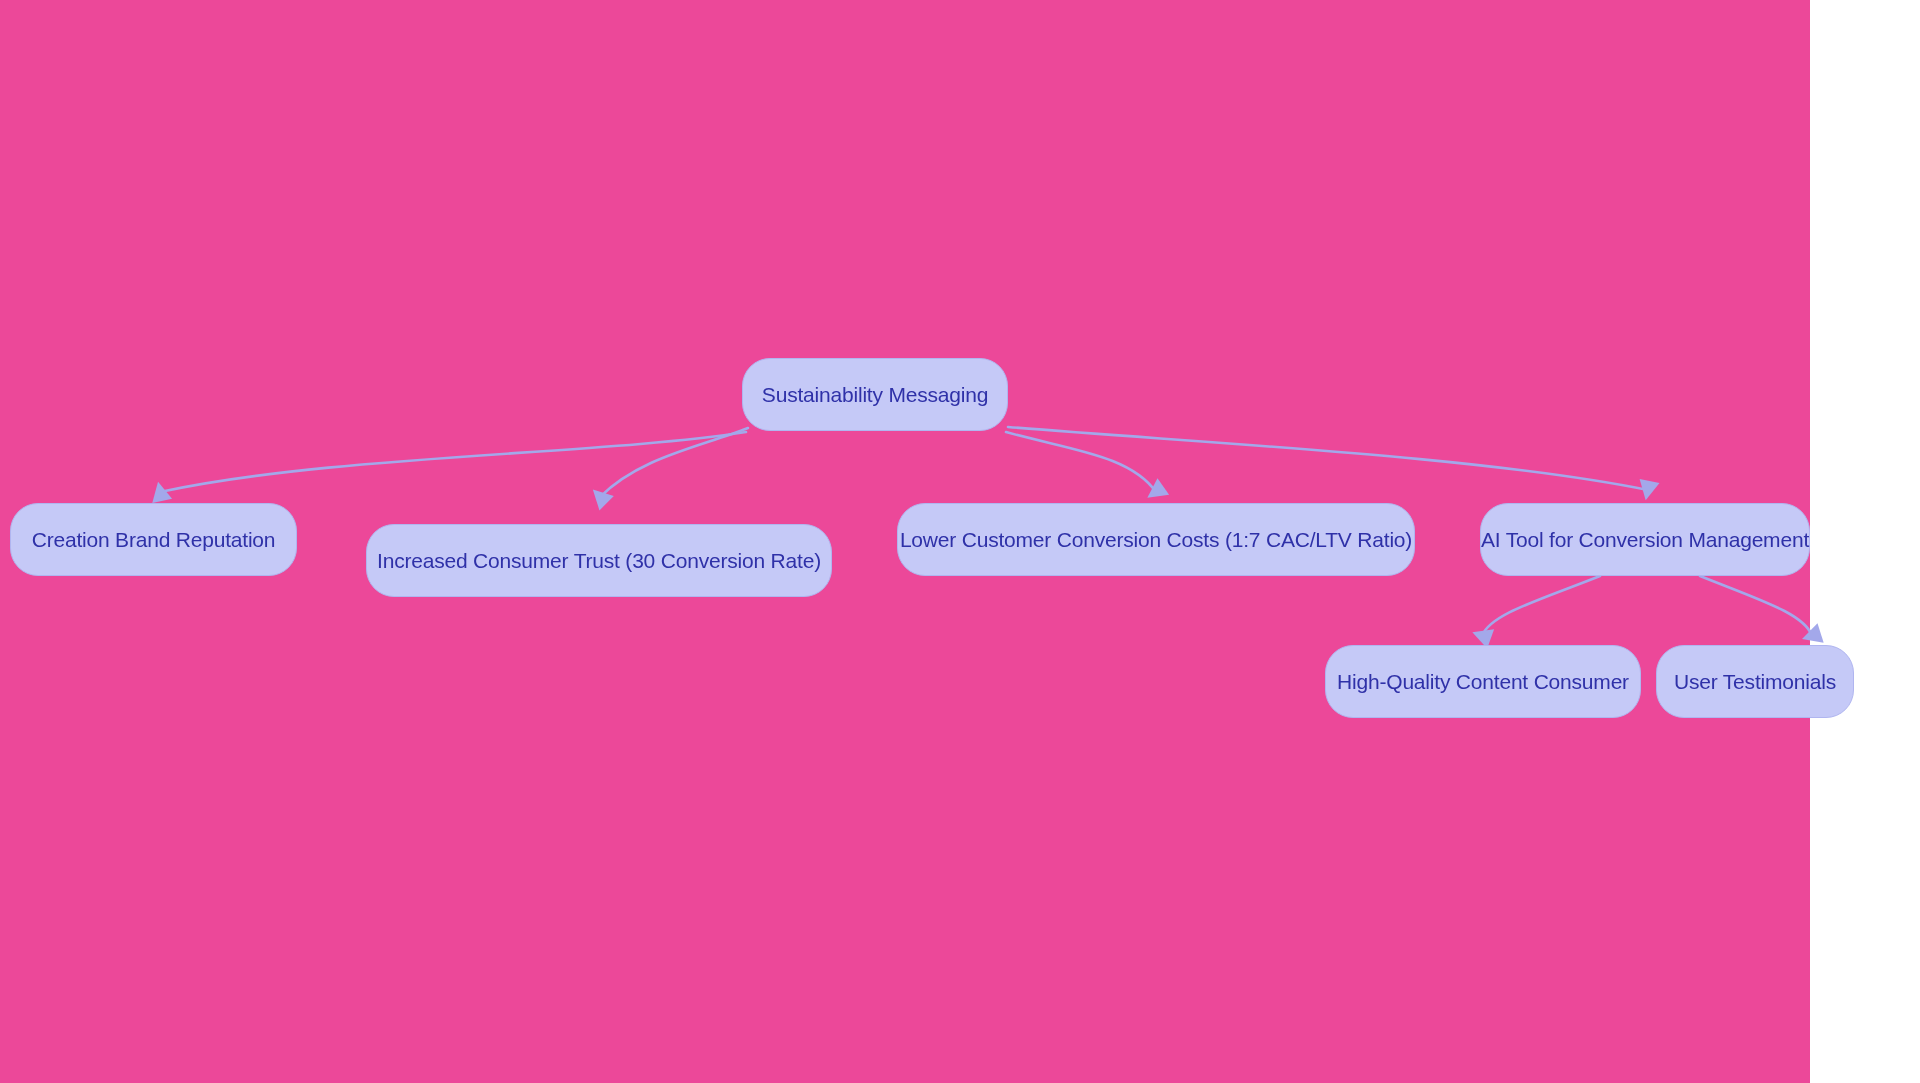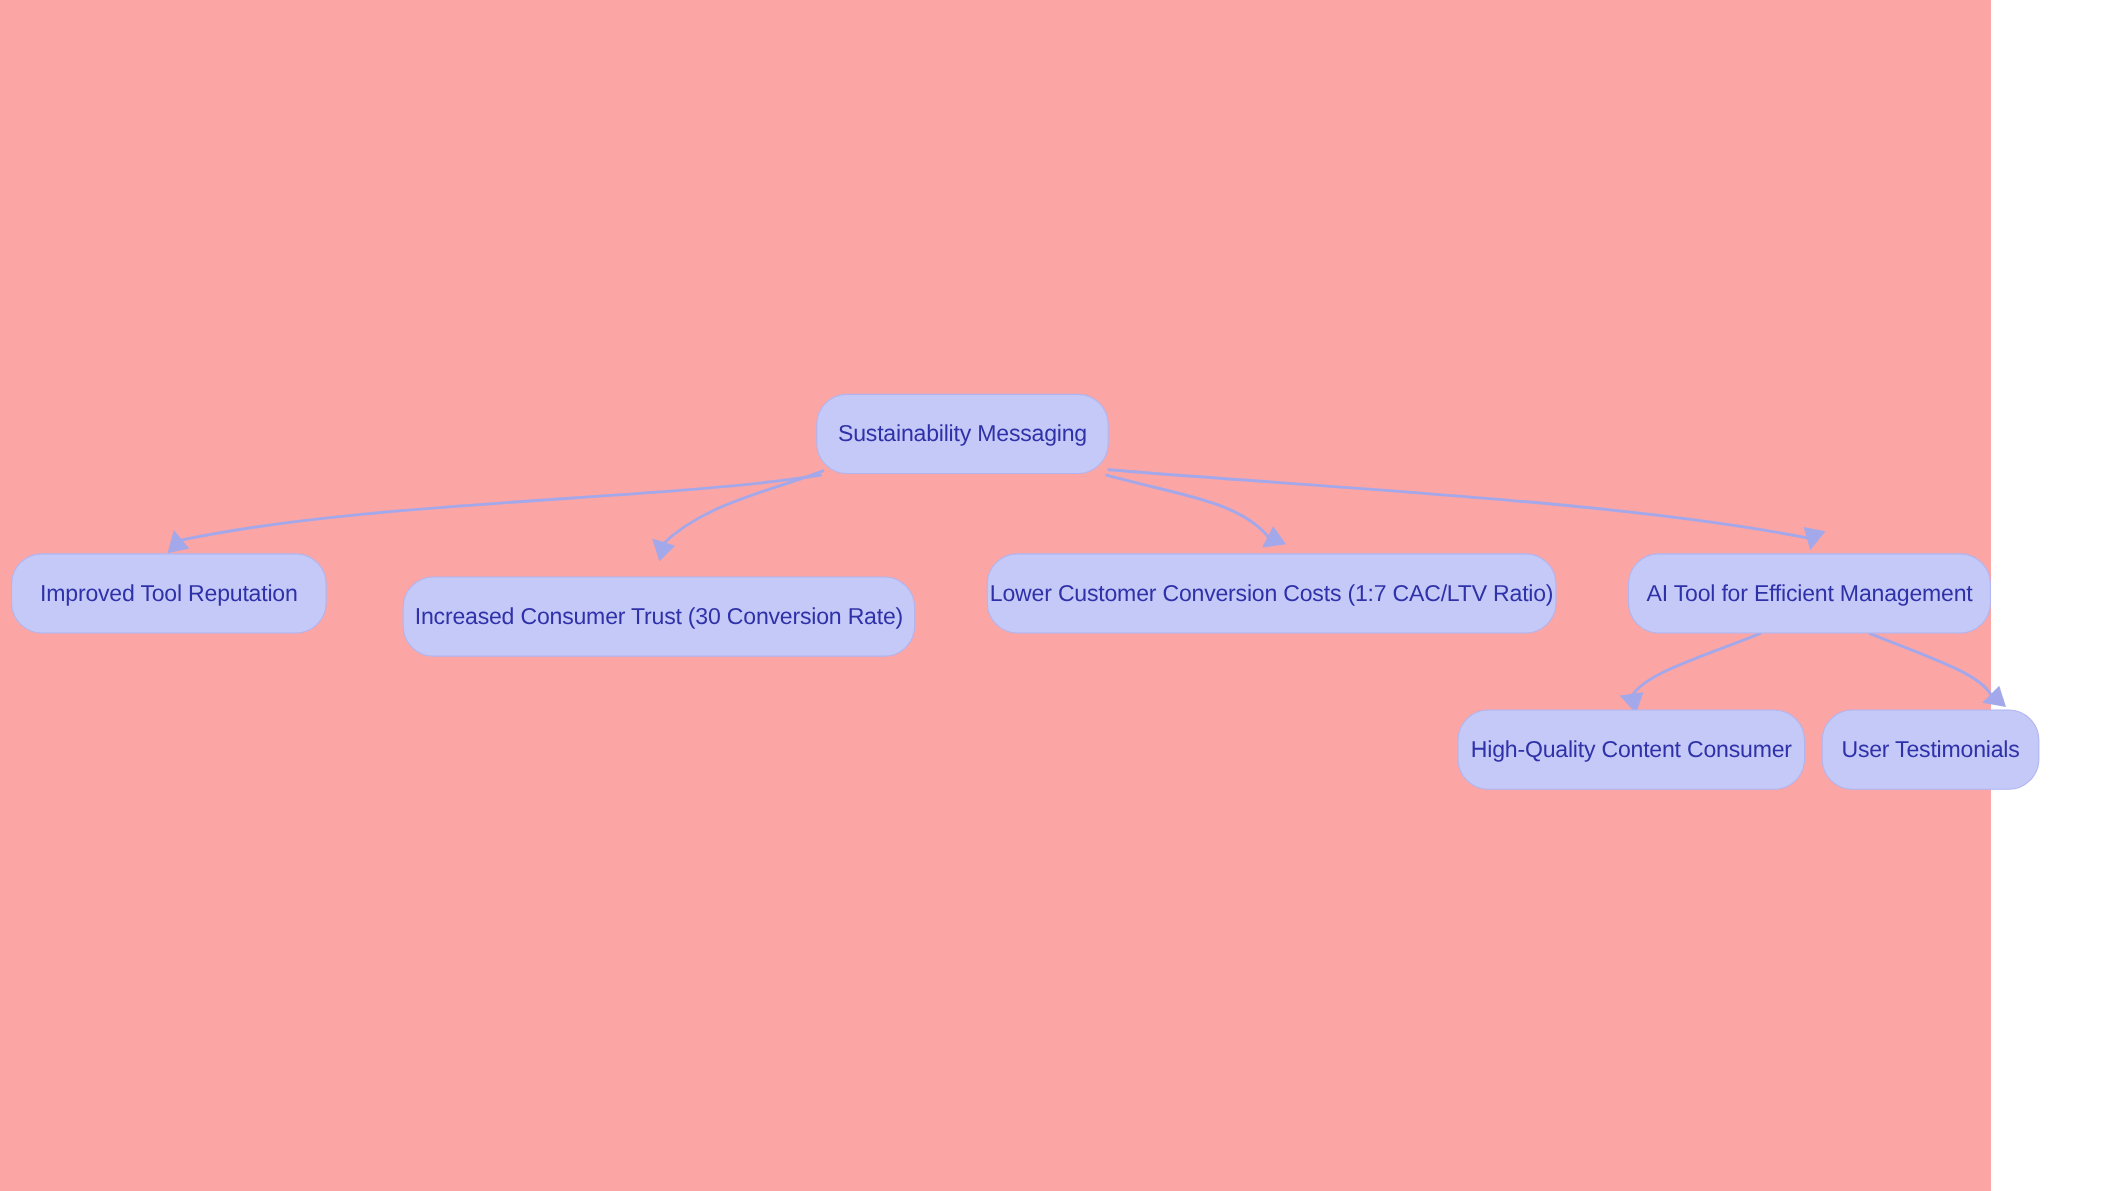--- a/index.html
+++ b/index.html
@@ -11,21 +11,21 @@
   body {
     width: 1920px;
     height: 1083px;
     font-family: "Liberation Sans", sans-serif;
     overflow: hidden;
   }
   #flow-root {
     position: relative;
     width: 1810px;
     height: 1083px;
-    background: #fca5a5;
+    background: #ec4899;
   }
   #edge-layer {
     position: absolute;
     left: 0;
     top: 0;
     width: 1920px;
     height: 1083px;
     pointer-events: none;
   }
   .node {
@@ -69,30 +69,30 @@
         <path d="M 1600,576 C 1540,600 1490,614 1482,636" fill="none" stroke="#a3a8ea" stroke-width="2.6" stroke-linecap="round" marker-end="url(#arrowhead)"></path>
         <path d="M 1700,576 C 1760,600 1805,614 1812,636" fill="none" stroke="#a3a8ea" stroke-width="2.6" stroke-linecap="round" marker-end="url(#arrowhead)"></path>
       </g>
   </svg>
 
   <div id="node-layer">
       <div class="node" style="left: 742px; top: 358px; width: 266px; height: 73px; background: rgb(197, 201, 247); border-color: rgb(176, 181, 240); color: rgb(47, 49, 168);">
         <span class="node-label">Sustainability Messaging</span>
       </div>
       <div class="node" style="left: 10px; top: 503px; width: 287px; height: 73px; background: rgb(197, 201, 247); border-color: rgb(176, 181, 240); color: rgb(47, 49, 168);">
-        <span class="node-label">Improved Tool Reputation</span>
+        <span class="node-label">Creation Brand Reputation</span>
       </div>
       <div class="node" style="left: 366px; top: 524px; width: 466px; height: 73px; background: rgb(197, 201, 247); border-color: rgb(176, 181, 240); color: rgb(47, 49, 168);">
         <span class="node-label">Increased Consumer Trust (30 Conversion Rate)</span>
       </div>
       <div class="node" style="left: 897px; top: 503px; width: 518px; height: 73px; background: rgb(197, 201, 247); border-color: rgb(176, 181, 240); color: rgb(47, 49, 168);">
         <span class="node-label">Lower Customer Conversion Costs (1:7 CAC/LTV Ratio)</span>
       </div>
       <div class="node" style="left: 1480px; top: 503px; width: 330px; height: 73px; background: rgb(197, 201, 247); border-color: rgb(176, 181, 240); color: rgb(47, 49, 168);">
-        <span class="node-label">AI Tool for Efficient Management</span>
+        <span class="node-label">AI Tool for Conversion Management</span>
       </div>
       <div class="node" style="left: 1325px; top: 645px; width: 316px; height: 73px; background: rgb(197, 201, 247); border-color: rgb(176, 181, 240); color: rgb(47, 49, 168);">
         <span class="node-label">High-Quality Content Consumer</span>
       </div>
       <div class="node" style="left: 1656px; top: 645px; width: 198px; height: 73px; background: rgb(197, 201, 247); border-color: rgb(176, 181, 240); color: rgb(47, 49, 168);">
         <span class="node-label">User Testimonials</span>
       </div>
     </div>
 
 </div>

